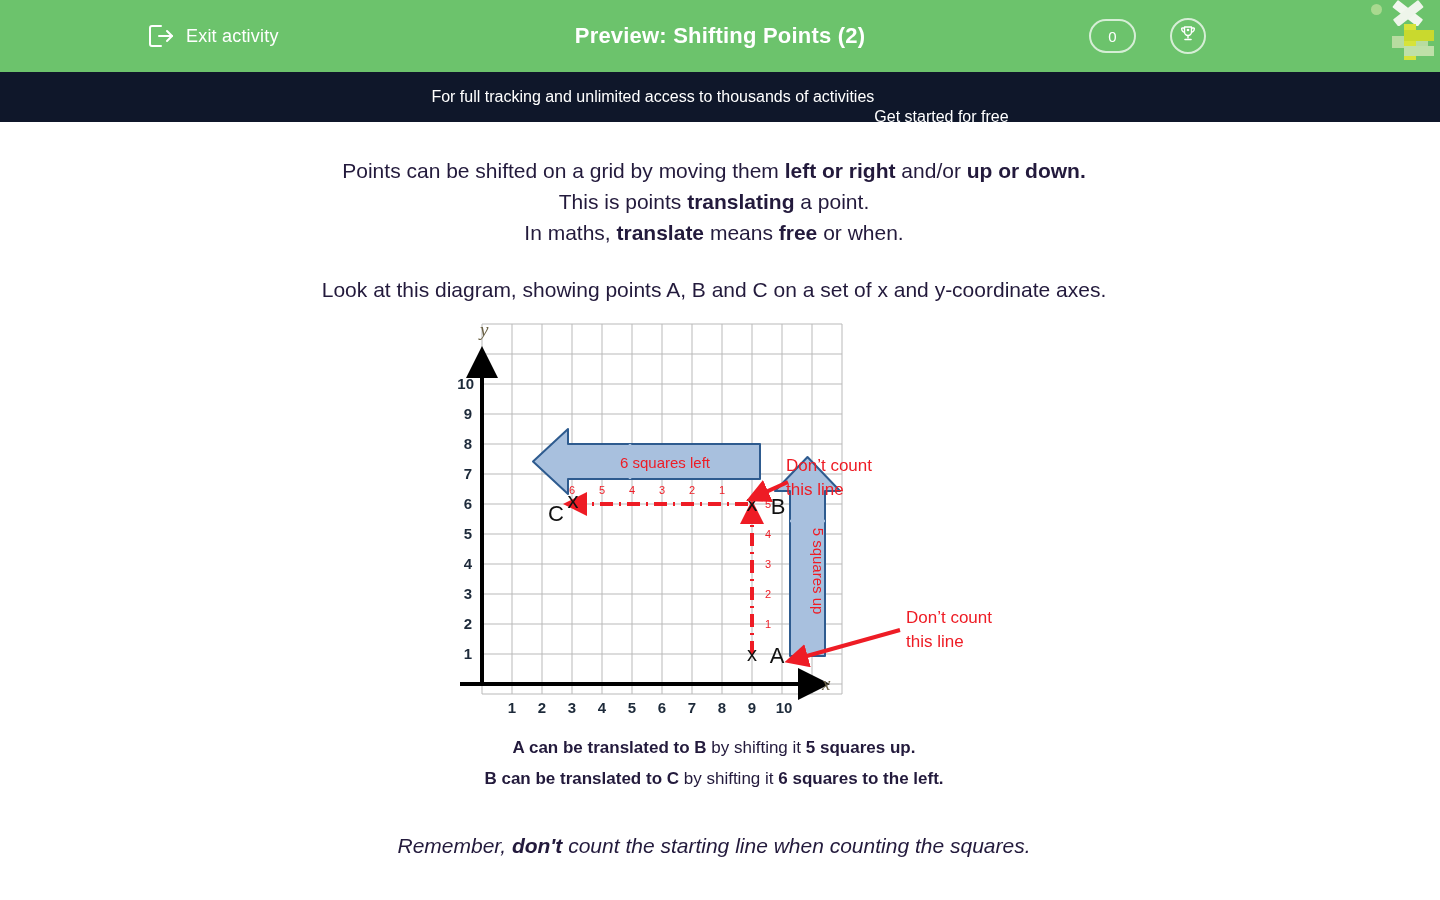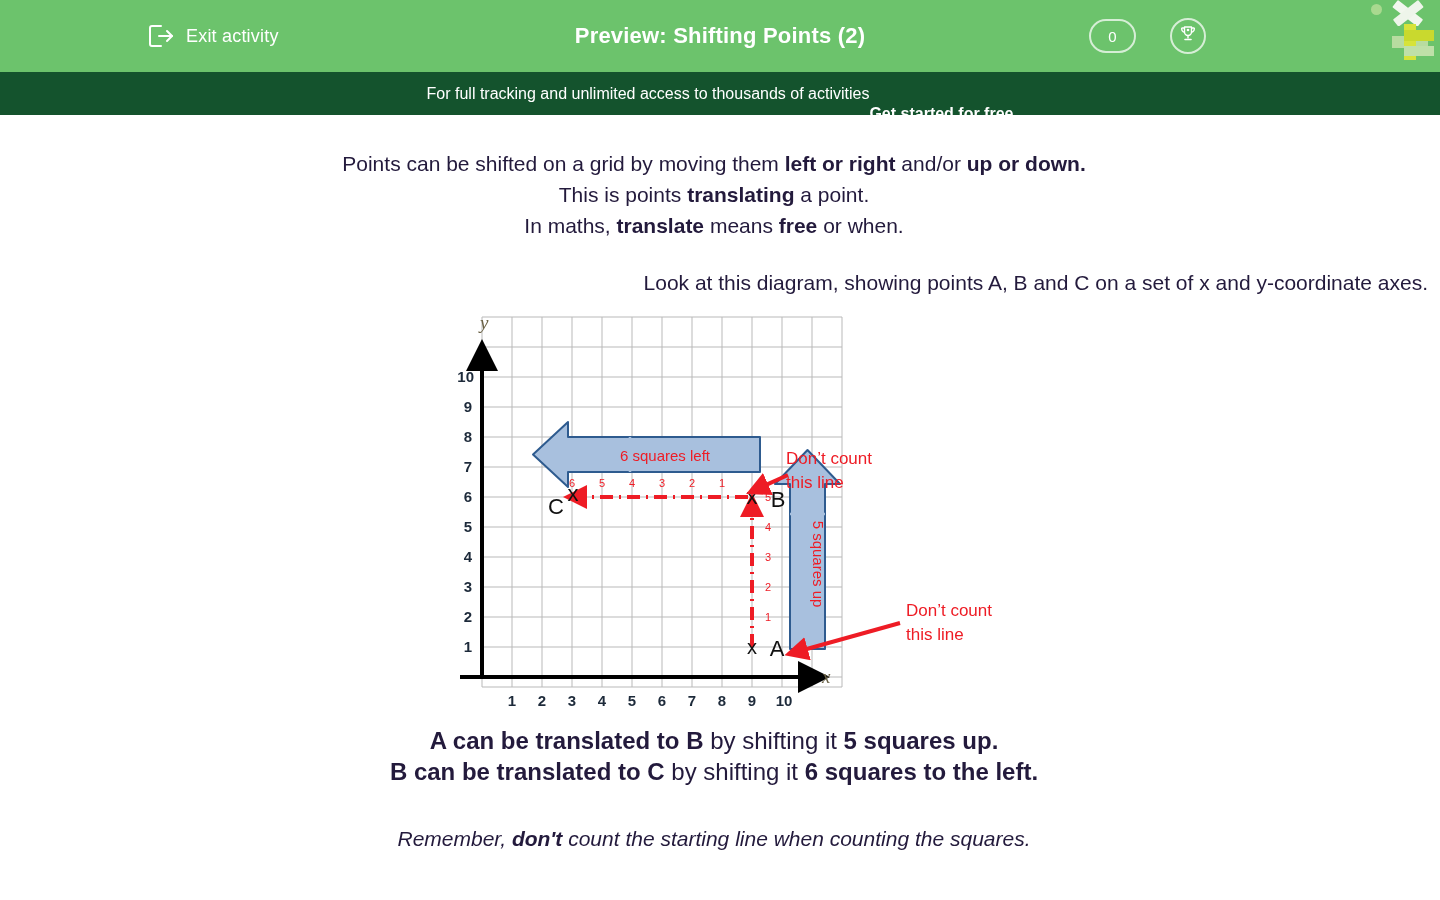--- a/index.html
+++ b/index.html
@@ -107,69 +107,68 @@
   .deco-eq-top {
     left: 1404px; top: 30px; width: 30px; height: 11px; background: #c9d92e;
   }
   .deco-eq-bot {
     left: 1404px; top: 46px; width: 30px; height: 10px; background: #bfe0a8;
   }
 
   
   .banner {
     width: 1440px;
-    height: 43px;
-    background: #14532d;
+    height: 50px;
+    background: #0f172a;
     display: flex;
     align-items: center;
     justify-content: center;
     color: #ffffff;
     font-size: 16px;
   }
-  .banner b { font-weight: 700; margin-top: 40px; }
+  .banner b { font-weight: 400; margin-top: 40px; }
 
   
   .content {
     width: 1428px;
     padding-top: 33px;
     color: #231a3c;
     text-align: center;
   }
   .intro {
     font-size: 21px;
     line-height: 31px;
     color: #231a3c;
   }
   .intro b { font-weight: 700; }
   .lookline {
     margin-top: 30px;
     font-size: 21px;
     color: #231a3c;
-    text-align: right;
   }
 
   
   .diagram-wrap {
     position: relative;
     width: 1440px;
     height: 412px;
     margin-top: 14px;
   }
   .diagram {
     position: absolute;
     left: 440px;
     top: 0;
     width: 570px;
     height: 412px;
   }
   .diagram svg { display: block; }
 
   
   .conclusion {
-    font-size: 24px;
+    font-size: 17px;
     line-height: 31px;
     color: #231a3c;
     margin-top: 4px;
   }
   .conclusion b { font-weight: 700; }
   .remember {
     margin-top: 40px;
     font-size: 21px;
     font-style: italic;
     color: #231a3c;

